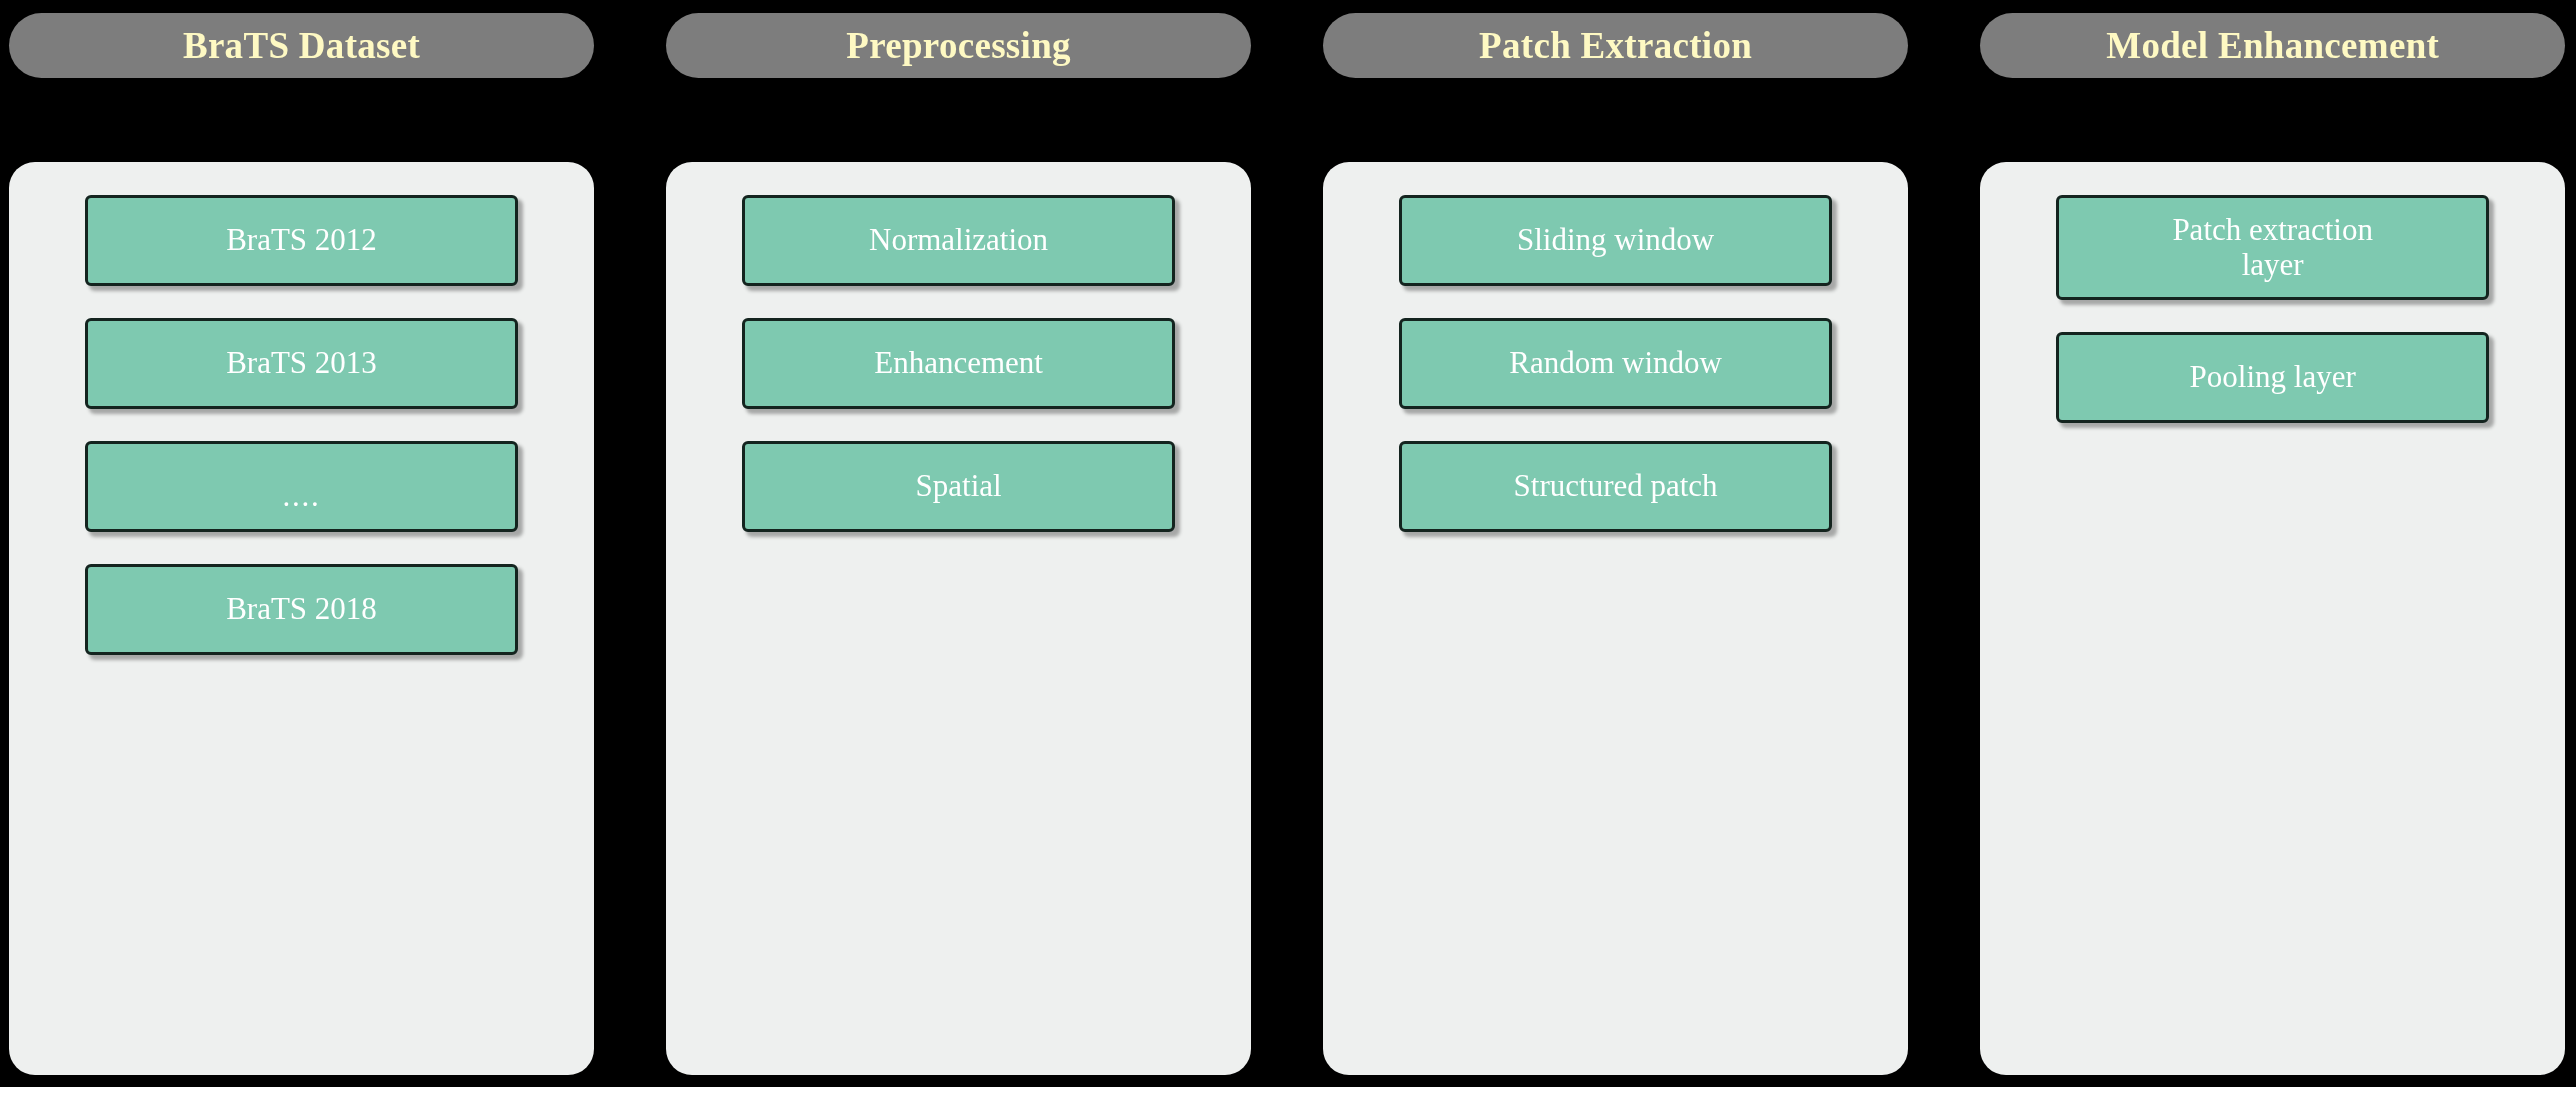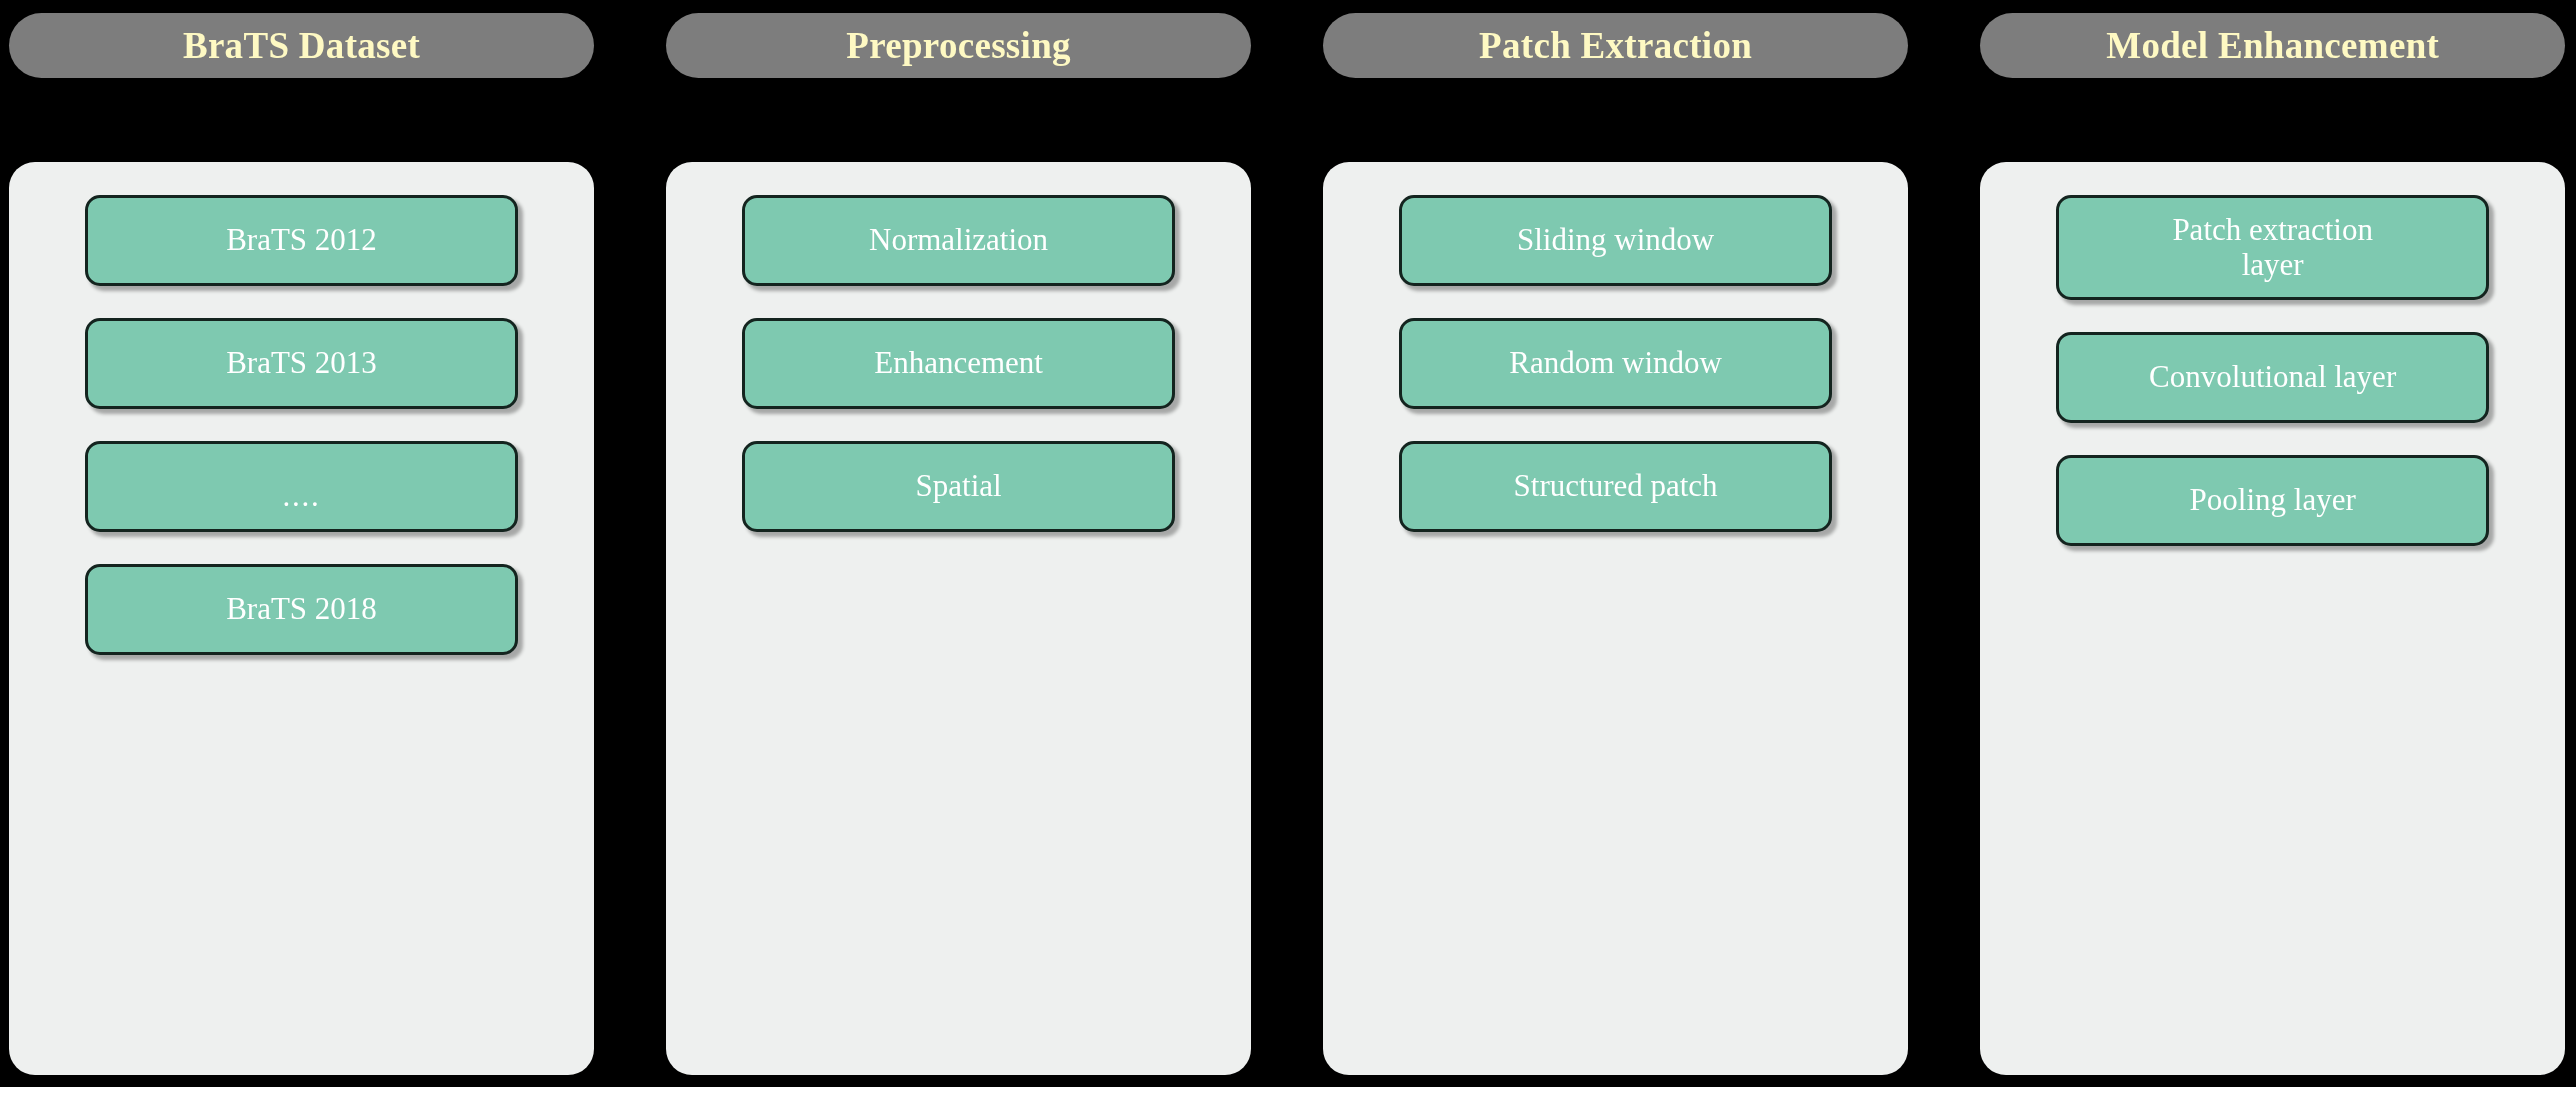--- a/index.html
+++ b/index.html
@@ -73,21 +73,21 @@
     flex-direction:column;
     align-items:center;
     width:100%;
     gap:32px;
   }
   .pill{
     width:74%;
     min-height:91px;
     background:#7ec9b0;
     border:3px solid #14241f;
-    border-radius:15px;
+    border-radius:6px;
     display:flex;
     align-items:center;
     justify-content:center;
     text-align:center;
     color:#ffffff;
     font-size:31px;
     line-height:1.12;
     padding:8.4px 10.8px;
     box-sizing:border-box;
     box-shadow:4.2px 4.2px 3.6px rgba(0,0,0,0.30);
@@ -173,23 +173,20 @@
     <div class="column">
       <div class="col-header">Model Enhancement</div>
       <div class="header-spacer"></div>
       <div class="col-panel">
         <div class="panel-items">
           <div class="pill two-line">
             <span class="pill-label">Patch extraction
 layer</span>
           </div>
           <div class="pill">
-            <span class="pill-label">Convolutional layer</span>
-          </div>
-          <div class="pill">
             <span class="pill-label">Pooling layer</span>
           </div>
         </div>
       </div>
     </div>
 
   </div>
 
   <div id="bottom-strip"></div>
 </div>

